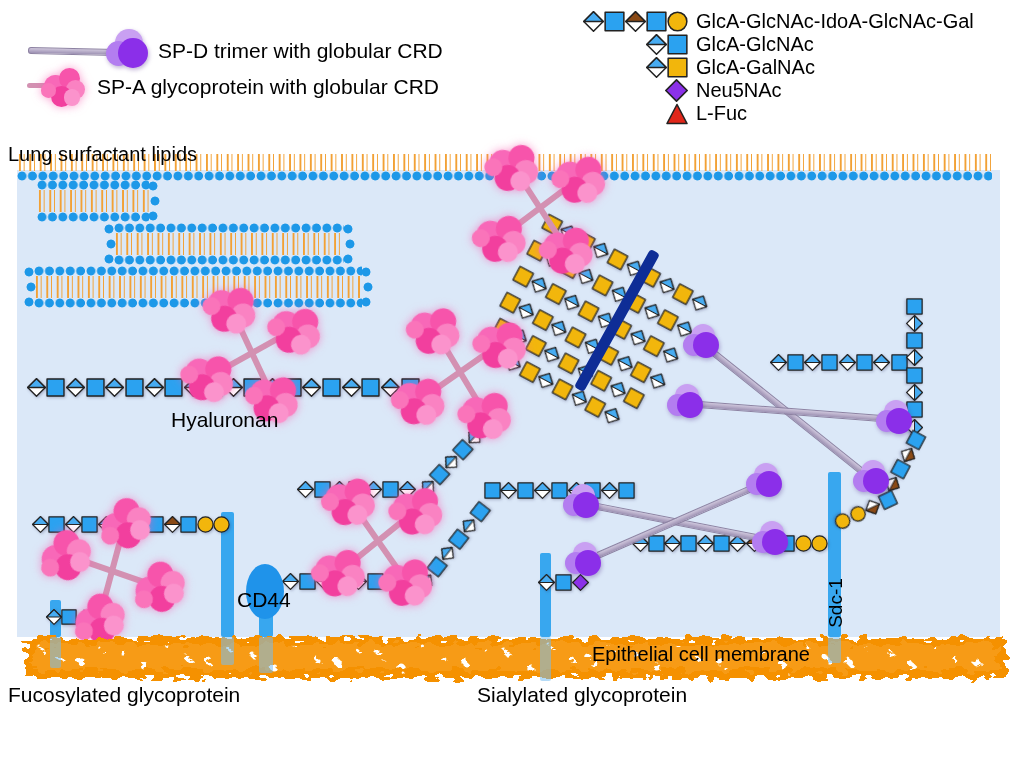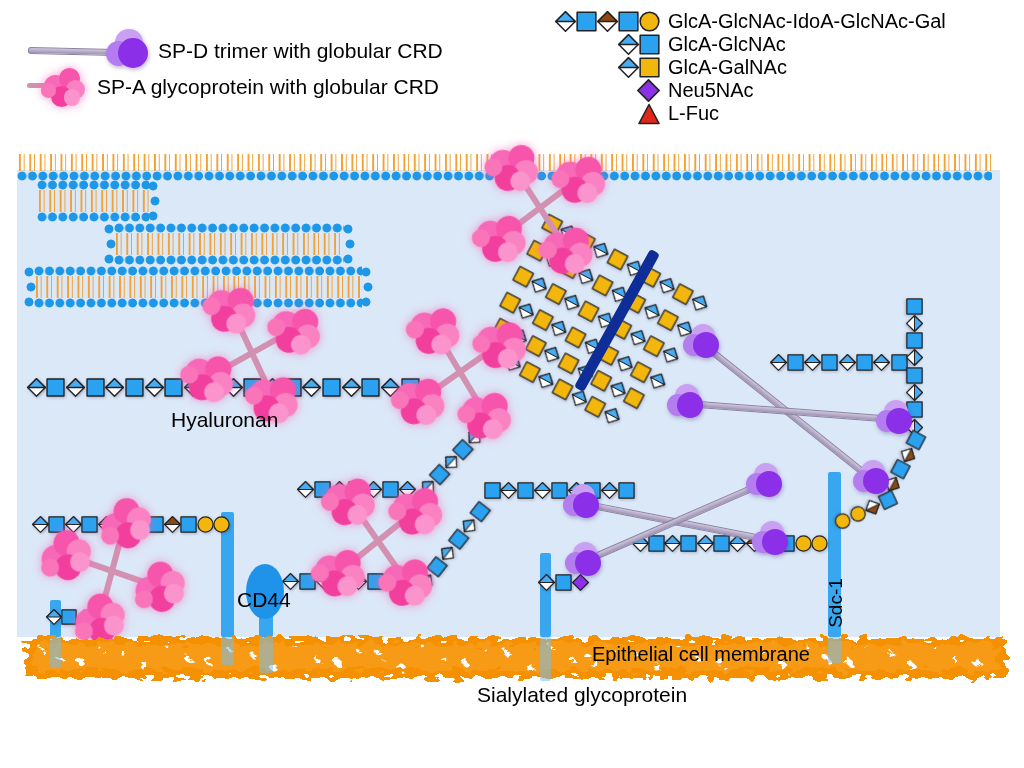--- a/index.html
+++ b/index.html
@@ -32,21 +32,21 @@
   .stem{position:absolute;z-index:2;border-radius:2px;}
   .stem-overlay{position:absolute;z-index:8;background:rgba(120,190,240,.55);border-radius:2px;}
   .navy-bar{position:absolute;background:#0e2d96;border-radius:4px;z-index:4;transform-origin:center center;}
   .spa-wrap{position:absolute;z-index:5;}
   .spa-stalk{position:absolute;background:#d391b2;border-radius:3px;}
   .ros{position:absolute;filter:drop-shadow(0 0 5px rgba(247,92,175,.6));}
   .ros i{position:absolute;border-radius:50%;display:block;}
   .spd-rod{position:absolute;height:5px;background:linear-gradient(#cfc6dc,#9c90b2);border:1px solid #8d82a2;border-radius:3px;transform-origin:0 50%;z-index:5;}
   .spd-head{position:absolute;z-index:6;filter:drop-shadow(1px 2px 2px rgba(80,40,140,.35));}
   .spd-head i{position:absolute;border-radius:50%;display:block;}
-  .legend-right{position:absolute;left:548px;top:10px;z-index:9;}
+  .legend-right{position:absolute;left:576px;top:10px;z-index:9;}
   .lr-row{display:flex;align-items:center;height:23px;}
   .lr-glyphs{width:112px;display:flex;justify-content:flex-end;align-items:center;}
   .lr-glyphs span{line-height:0;}
   .lr-label{margin-left:8px;font-size:20px;}
   .membrane-svg{position:absolute;z-index:7;}
   .cd44-circle{position:absolute;background:#1f93ea;border-radius:50%;z-index:3;}
 </style>
 </head>
 <body>
 
@@ -113,22 +113,24 @@
     <div class="lr-row">
       <span class="lr-glyphs">
           <span><svg width="22" height="22" viewBox="0 0 22 22">
               <polygon points="11,1.5 21,20.5 1,20.5" fill="#e1271a" stroke="#222" stroke-width="1.6" stroke-linejoin="round"></polygon>
             </svg></span>
         </span>
       <span class="lr-label">L-Fuc</span>
     </div>
   </div>
 
+  <div class="lbl" style="left:8px;top:143px;font-size:20px;">Lung surfactant lipids</div>
   <div class="lbl" style="left:171px;top:408px;font-size:21px;">Hyaluronan</div>
   <div class="lbl" style="left:592px;top:643px;font-size:20px;">Epithelial cell membrane</div>
+  <div class="lbl" style="left:8px;top:683px;font-size:21px;">Fucosylated glycoprotein</div>
   <div class="lbl" style="left:477px;top:683px;font-size:21px;">Sialylated glycoprotein</div>
   <div class="lbl" style="left:237px;top:588px;font-size:21px;z-index:9;">CD44</div>
   <div class="lbl" style="left:801px;top:592px;width:70px;text-align:center;font-size:19px;transform:rotate(-90deg);z-index:9;">Sdc-1</div>
 
   <svg class="membrane-svg" width="1000" height="72" style="left:14px;top:622px;">
     <defs>
       <filter id="rough" x="-10%" y="-40%" width="120%" height="180%">
         <feTurbulence type="fractalNoise" baseFrequency="0.085 0.16" numOctaves="2" seed="7" result="n"></feTurbulence>
         <feDisplacementMap in="SourceGraphic" in2="n" scale="17"></feDisplacementMap>
       </filter>

